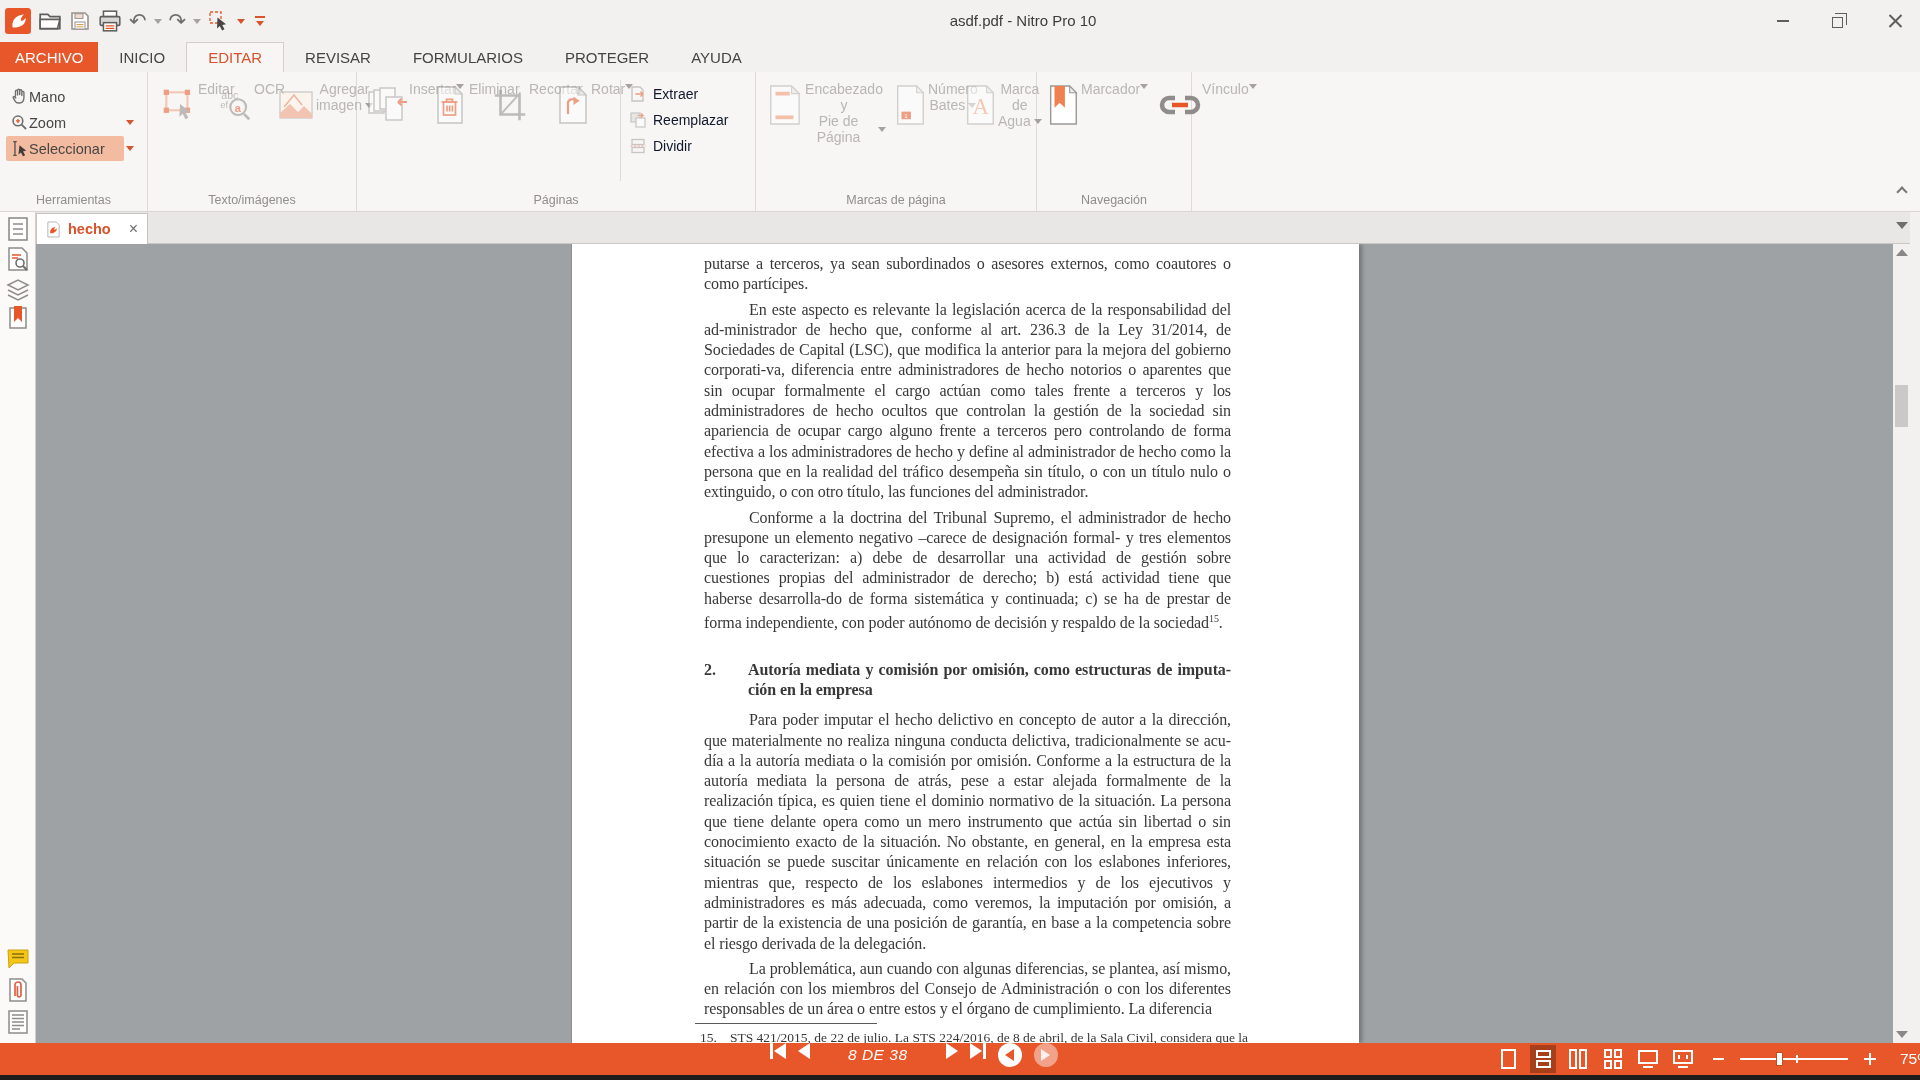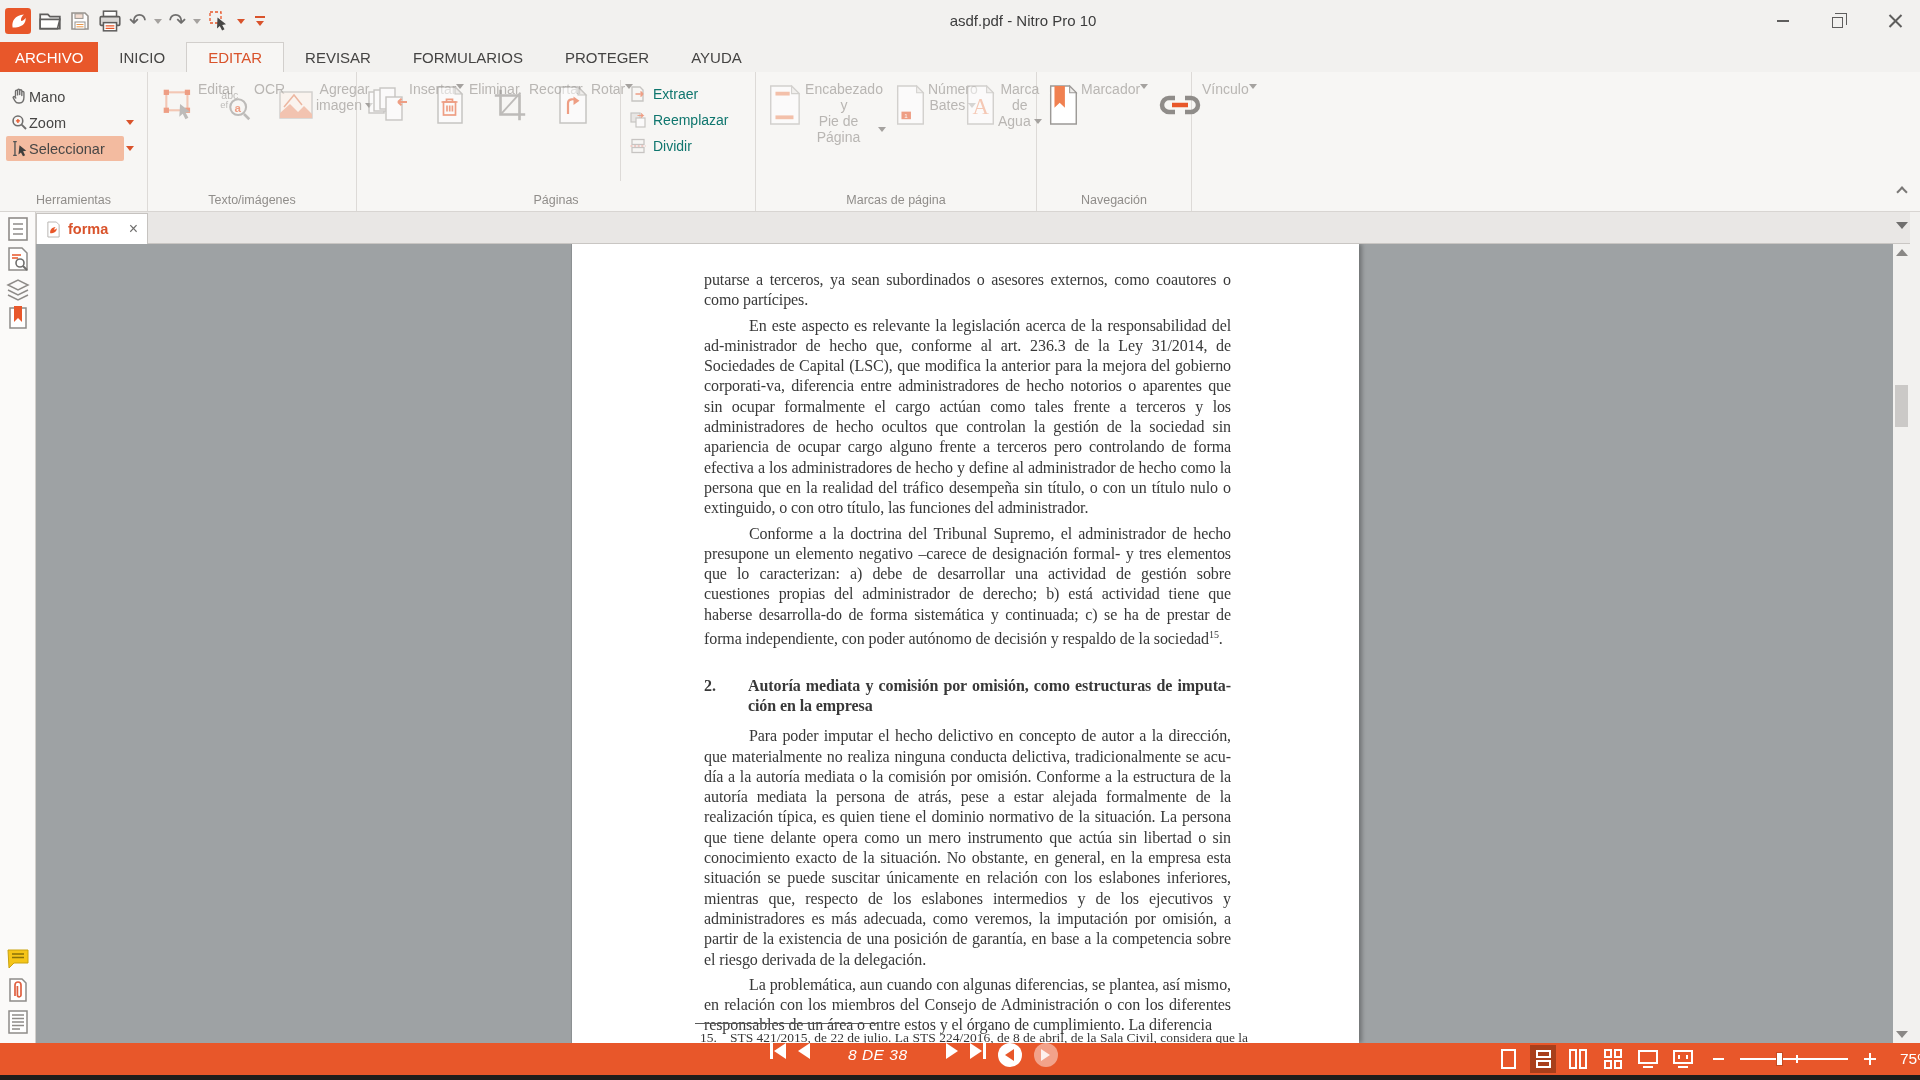--- a/index.html
+++ b/index.html
@@ -41,41 +41,41 @@
   #g-nav { left:1037px; width:155px; }
   .tool-row { position:absolute; left:6px; height:25px; display:flex; align-items:center; font-size:14.5px; color:#474645; padding:0 4px; }
   .tool-row .t-ico { width:19px; height:19px; display:flex; }
   .tool-row.sel { background:#F3BBA0; border-radius:2px; width:118px; }
   .row-dd { position:absolute; top:0; height:25px; display:flex; align-items:center; }
   .bigbtn { display:flex; flex-direction:row; padding-top:9px; }
   .bigbtn .b-ico { height:48px; display:flex; align-items:center; justify-content:center; }
   .bigbtn .b-lbl { font-size:14px; line-height:16px; text-align:center; color:#b9b6b3; }
   .bigbtn .b-dd { margin-top:3px; }
   .dim-ico { opacity:.55; }
-  .smallbtn { display:flex; align-items:center; gap:6px; height:26px; font-size:14px; color:#0f766e; }
+  .smallbtn { display:flex; align-items:center; gap:6px; height:26px; font-size:14px; color:#0f172a; }
   .divider-inner { position:absolute; left:263px; top:8px; bottom:30px; width:1px; background:#ddDad7; }
   .lblline { display:flex; align-items:center; gap:3px; justify-content:center; }
   .ribbon-collapse { position:absolute; left:1895px; top:186px; width:14px; height:10px; z-index:5; }
   .chev-up { width:8px; height:8px; border-top:2px solid #7a7876; border-left:2px solid #7a7876; transform:rotate(45deg); margin:2px auto; }
   .tabrow-dd { position:absolute; left:1896px; top:222px; z-index:5; width:0; height:0; border-left:6px solid transparent; border-right:6px solid transparent; border-top:7px solid #6f6e6d; }
 
   
   .tabrow { position:absolute; left:36px; top:212px; width:1874px; height:32px; background:#e9e7e5; border-bottom:1px solid #c9c6c3; }
   .doctab { position:absolute; left:0; top:1px; width:112px; height:31px; background:#fff; border:1px solid #c6c3c0; border-bottom:none; display:flex; align-items:center; gap:7px; padding:0 9px; }
   .doctab-title { color:#D9532B; font-weight:bold; font-size:14.5px; }
   .doctab-close { margin-left:auto; color:#6f6e6d; font-size:16px; line-height:14px; }
 
   
   .sidebar { position:absolute; left:0; top:212px; width:36px; height:831px; background:#fbfaf9; border-right:1px solid #d2cfcc; }
   .sb-ico { position:absolute; left:6px; width:24px; height:26px; display:flex; }
 
   
   .canvas { position:absolute; left:36px; top:244px; width:1857px; height:799px; background:#9EA2A4; overflow:hidden; }
   .page { position:absolute; left:536px; top:0; width:787px; height:799px; background:#fff; box-shadow:3px 0 4px rgba(0,0,0,.28), -1px 0 0 #8e9294; }
-  .page-text { position:absolute; left:132px; top:26px; width:527px; font-family:"Liberation Serif",serif; font-size:16px; line-height:20.3px; color:#383838; text-align:justify; letter-spacing:-.1px; }
+  .page-text { position:absolute; left:132px; top:10px; width:527px; font-family:"Liberation Serif",serif; font-size:16px; line-height:20.3px; color:#383838; text-align:justify; letter-spacing:-.1px; }
   .page-text p { margin-top:5px; }
   .page-text p:first-child { margin-top:0; }
   .pind { text-indent:45px; }
   .doc-heading { display:flex; margin:26px 0 10px 0; font-weight:bold; }
   .doc-heading .hnum { flex:0 0 44px; }
   .doc-heading .htxt { flex:1; text-align:justify; }
   sup { font-size:10px; }
   .footnote-sep { position:absolute; left:123px; top:779px; width:182px; border-top:1px solid #5a5a5a; }
   .footnote { position:absolute; left:128px; top:786px; width:655px; font-family:"Liberation Serif",serif; font-size:13.5px; color:#383838; display:flex; gap:13px; white-space:nowrap; }
 
@@ -455,21 +455,21 @@
   <div class="tabrow-dd"></div>
 
   <div class="tabrow">
     <div class="doctab">
       <span style="display:flex;">
         <svg width="15" height="17" viewBox="0 0 16 18">
             <path d="M2 1h9l3 3v13H2z" fill="#fff" stroke="#b5b2af" stroke-width="1"></path>
             <path d="M4.5 13c-.4-3.5 1.2-6.3 5.8-6.8-1.2 1.1-1.7 2.3-1.3 3.4.8-.9 1.8-1.2 2.5-2C11.5 11 9 13 4.5 13z" fill="#E8572A"></path>
           </svg>
       </span>
-      <span class="doctab-title">forma</span>
+      <span class="doctab-title">hecho</span>
       <span class="doctab-close">×</span>
     </div>
   </div>
 
   <div class="sidebar">
     <div class="sb-ico" style="top:4px;">
       <svg width="24" height="26" viewBox="0 0 24 26">
           <rect x="3" y="2" width="18" height="22" fill="#fff" stroke="#8f8c89" stroke-width="1.6"></rect>
           <path d="M7 8h10M7 13h10M7 18h10" stroke="#8f8c89" stroke-width="1.6"></path>
         </svg>

